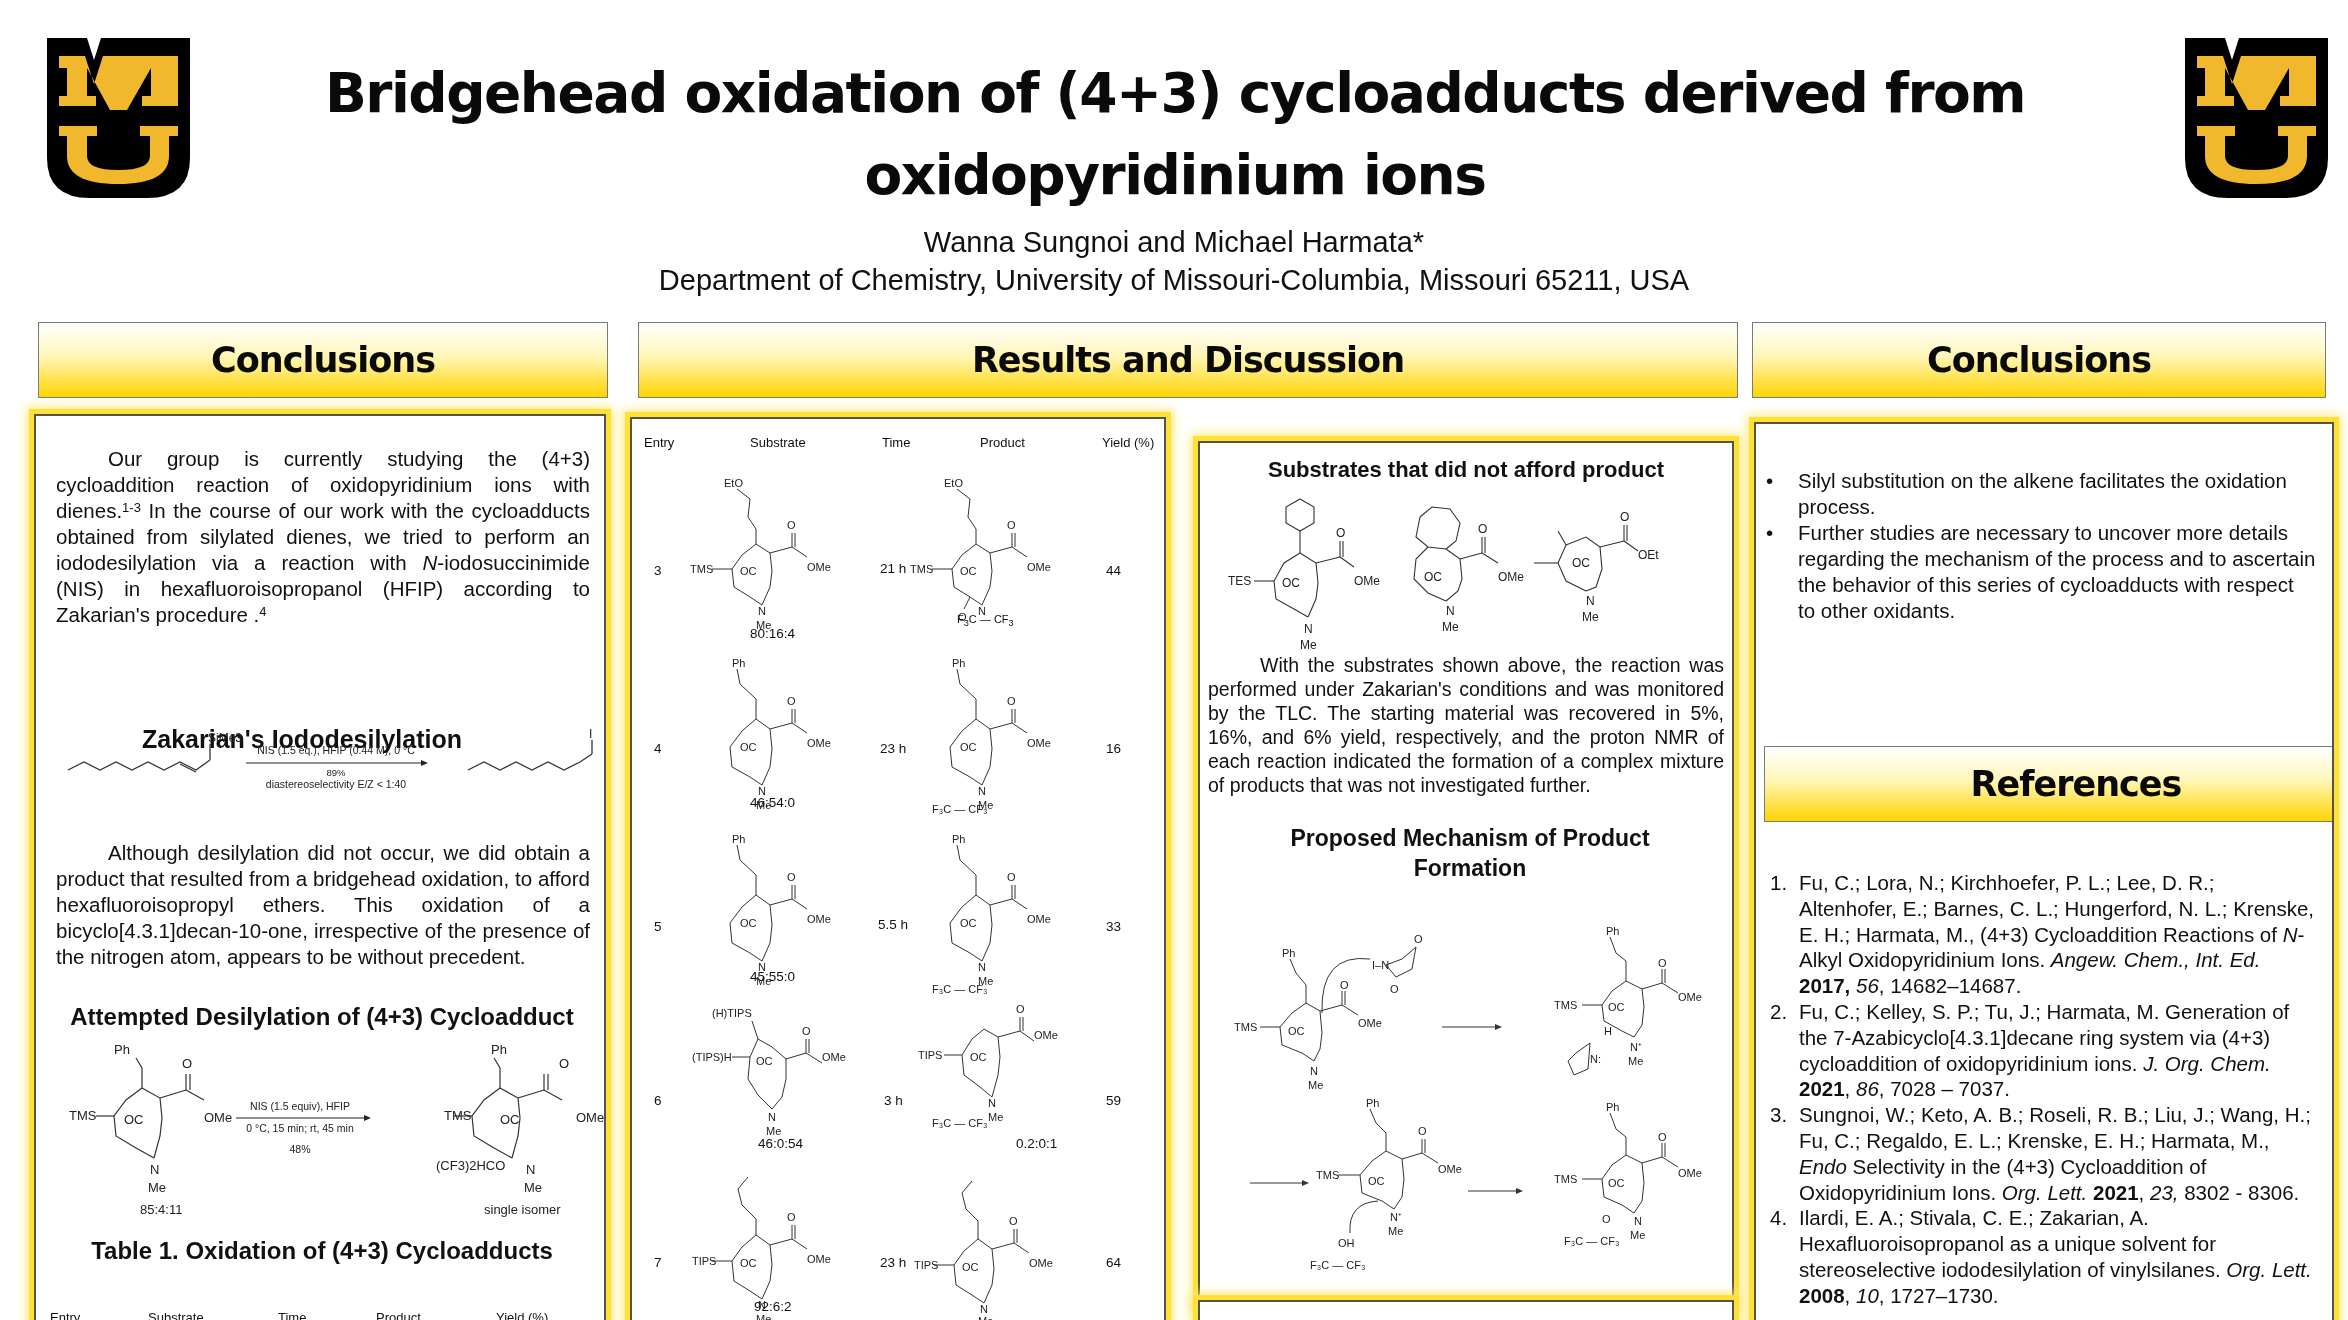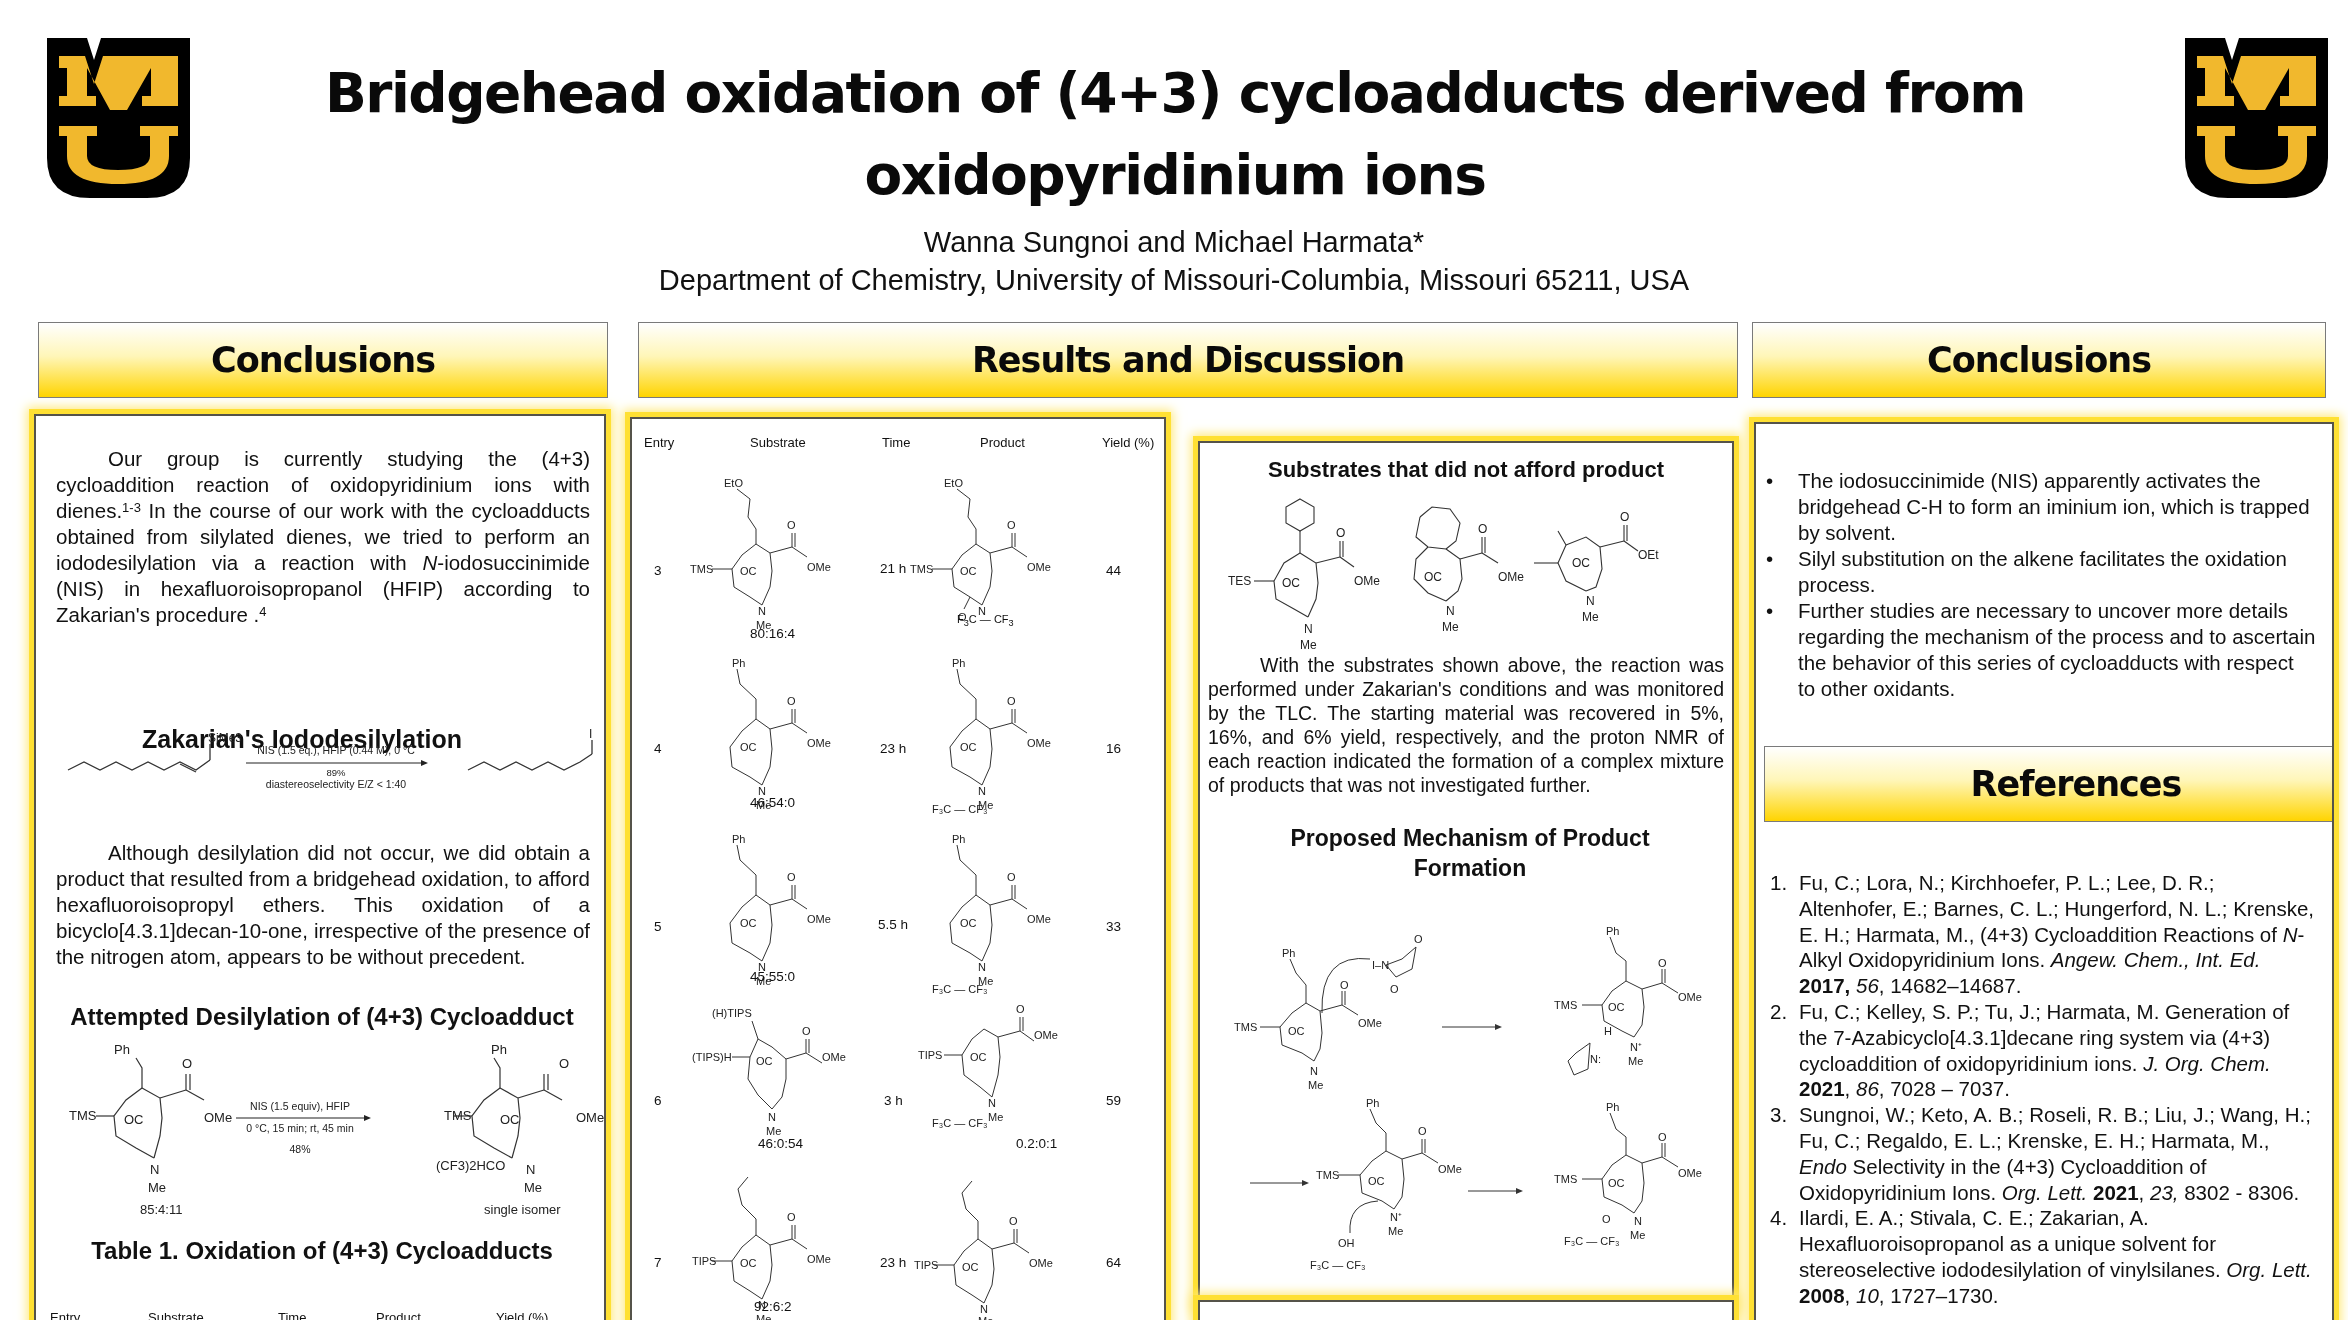--- a/index.html
+++ b/index.html
@@ -508,21 +508,20 @@
     <text x="424" y="322" font-size="11" fill="#222">N</text>
       <text x="420" y="336" font-size="11" fill="#222">Me</text>
     <text x="392" y="320" font-size="11" fill="#222">O</text>
     <text x="354" y="342" font-size="11" fill="#222">F₃C — CF₃</text>
   </svg>
 </div>
 <div class="panel" id="bottom-panel"></div>
 
 <div class="panel" id="concl-panel">
   <ul class="bullets">
-    <li>The iodosuccinimide (NIS) apparently activates the bridgehead C-H to form an iminium ion, which is trapped by solvent.</li>
     <li>Silyl substitution on the alkene facilitates the oxidation process.</li>
     <li>Further studies are necessary to uncover more details regarding the mechanism of the process and to ascertain the behavior of this series of cycloadducts with respect to other oxidants.</li>
   </ul>
 
   <div class="sec-head" id="refs-head">References</div>
 
   <ol class="refs">
     <li><span class="num">1.</span><span>Fu, C.; Lora, N.; Kirchhoefer, P. L.; Lee, D. R.; Altenhofer, E.; Barnes, C. L.; Hungerford, N. L.; Krenske, E. H.; Harmata, M., (4+3) Cycloaddition Reactions of </span><i>N</i><span>-Alkyl Oxidopyridinium Ions. </span><i>Angew. Chem., Int. Ed.</i> <b>2017</b><b>,</b> <i>56</i><span>, 14682–14687.</span></li>
     <li><span class="num">2.</span><span>Fu, C.; Kelley, S. P.; Tu, J.; Harmata, M. Generation of the 7-Azabicyclo[4.3.1]decane ring system via (4+3) cycloaddition of oxidopyridinium ions. </span><i>J. Org. Chem.</i> <b>2021</b>, <i>86</i><span>, 7028 – 7037.</span></li>
     <li><span class="num">3.</span><span>Sungnoi, W.; Keto, A. B.; Roseli, R. B.; Liu, J.; Wang, H.; Fu, C.; Regaldo, E. L.; Krenske, E. H.; Harmata, M., </span><i>Endo</i><span> Selectivity in the (4+3) Cycloaddition of Oxidopyridinium Ions. </span><i>Org. Lett.</i> <b>2021</b>, <i>23,</i><span> 8302 - 8306.</span></li>

